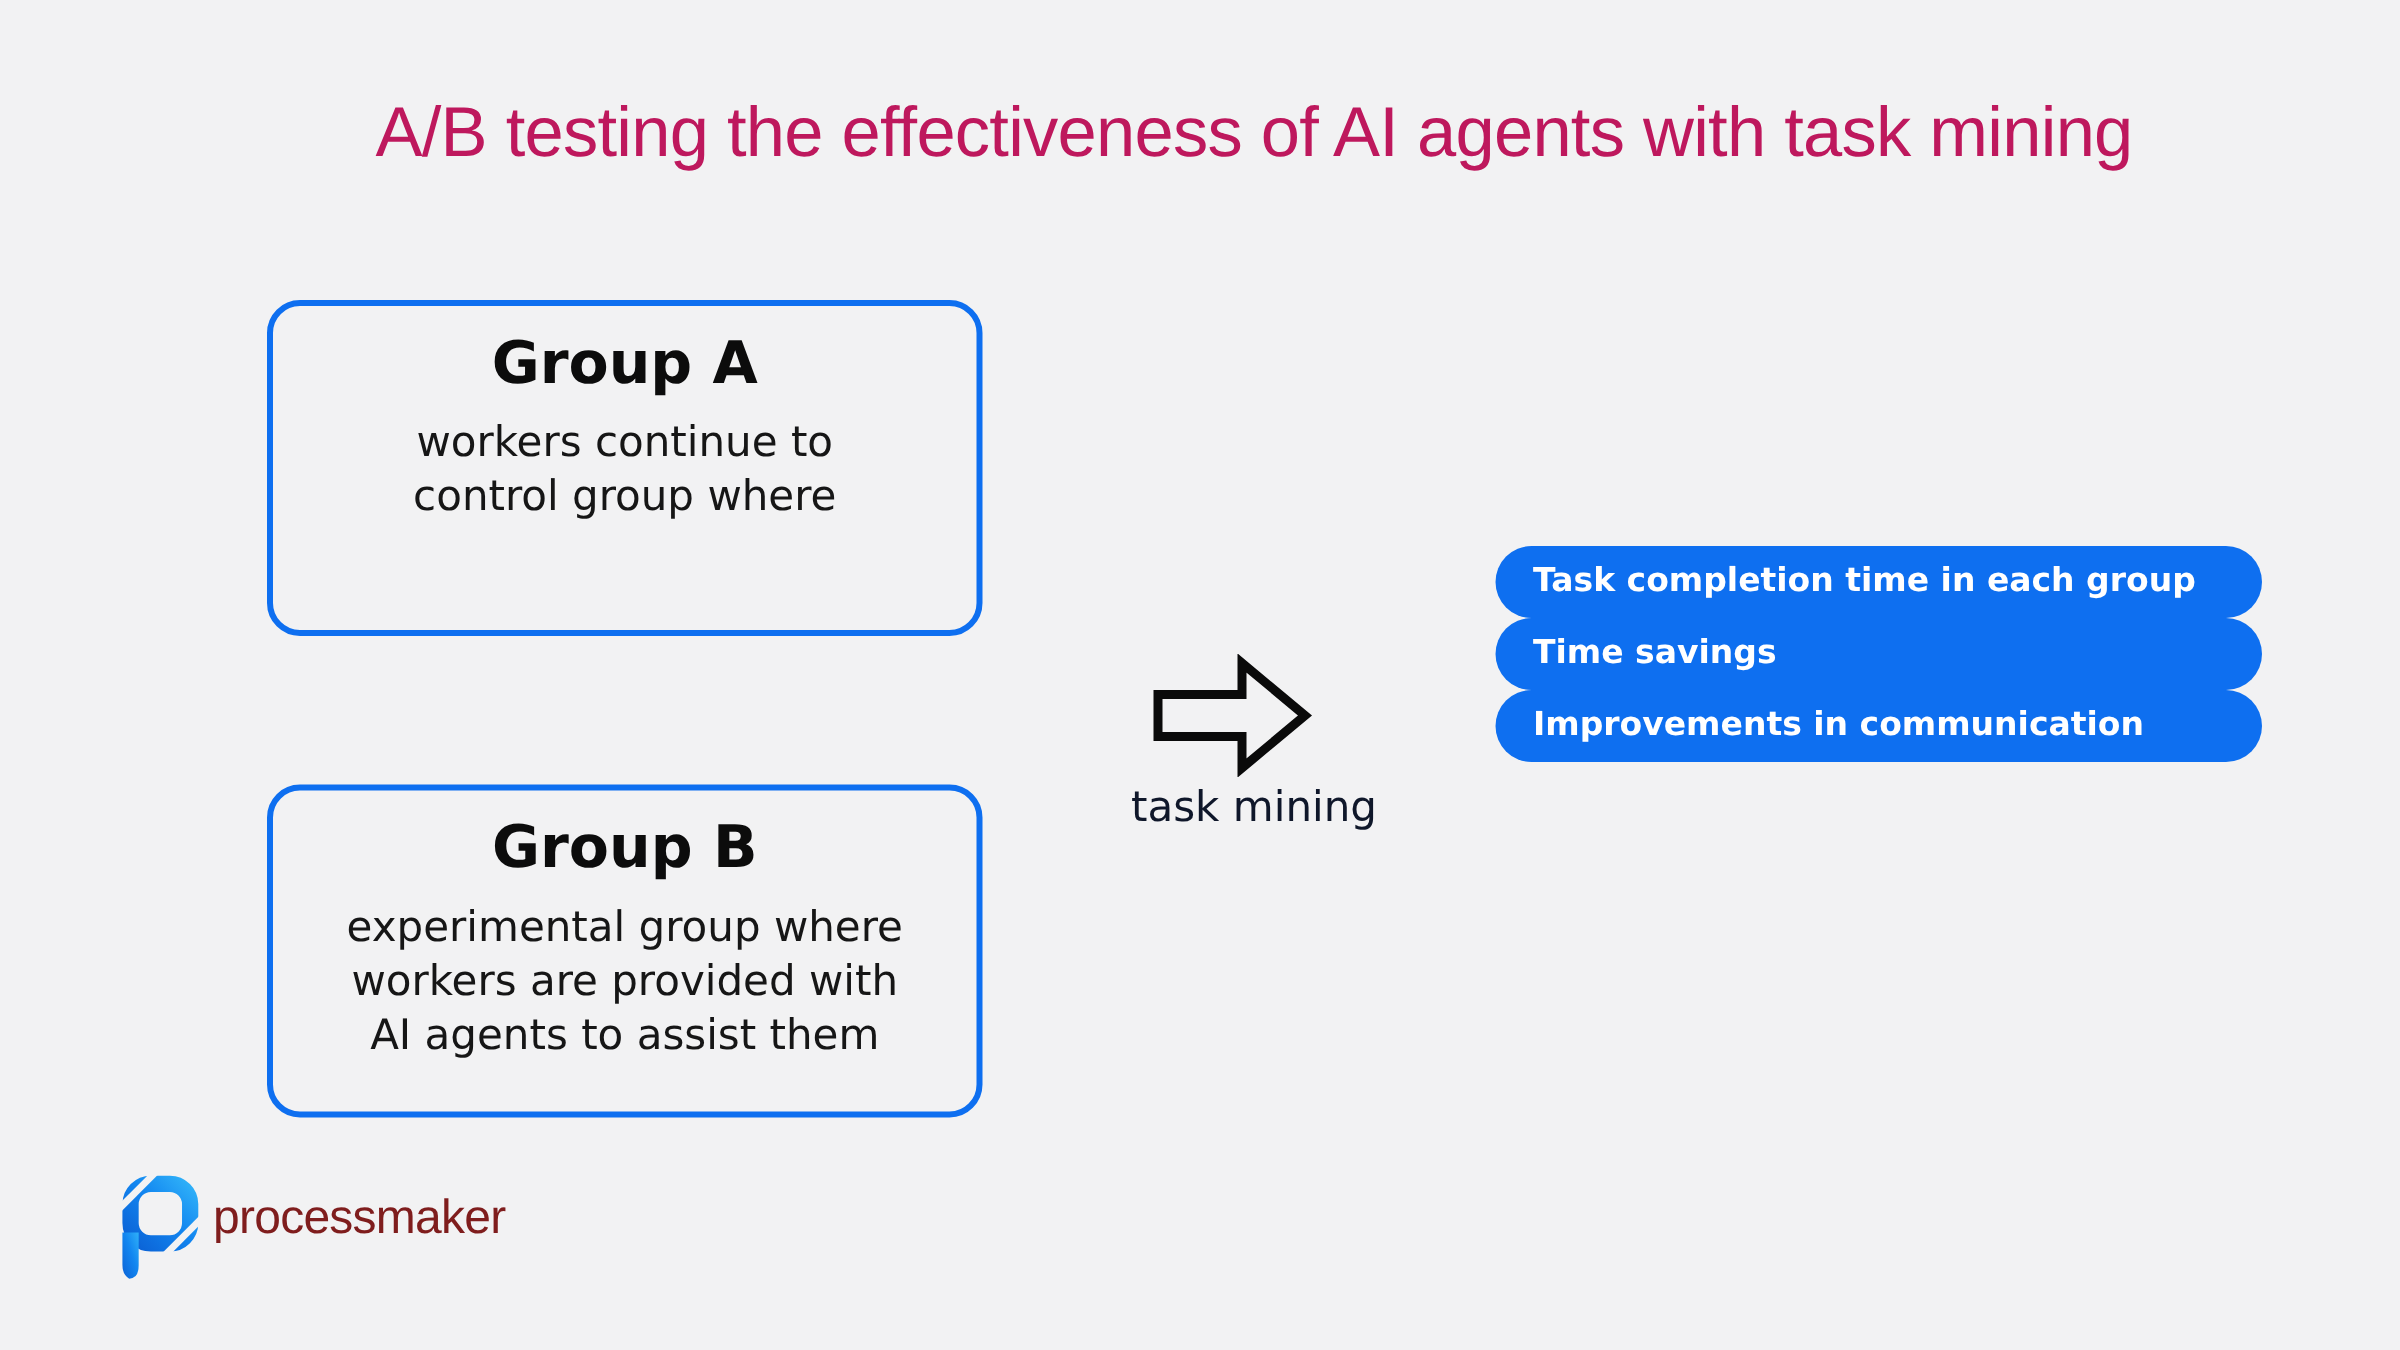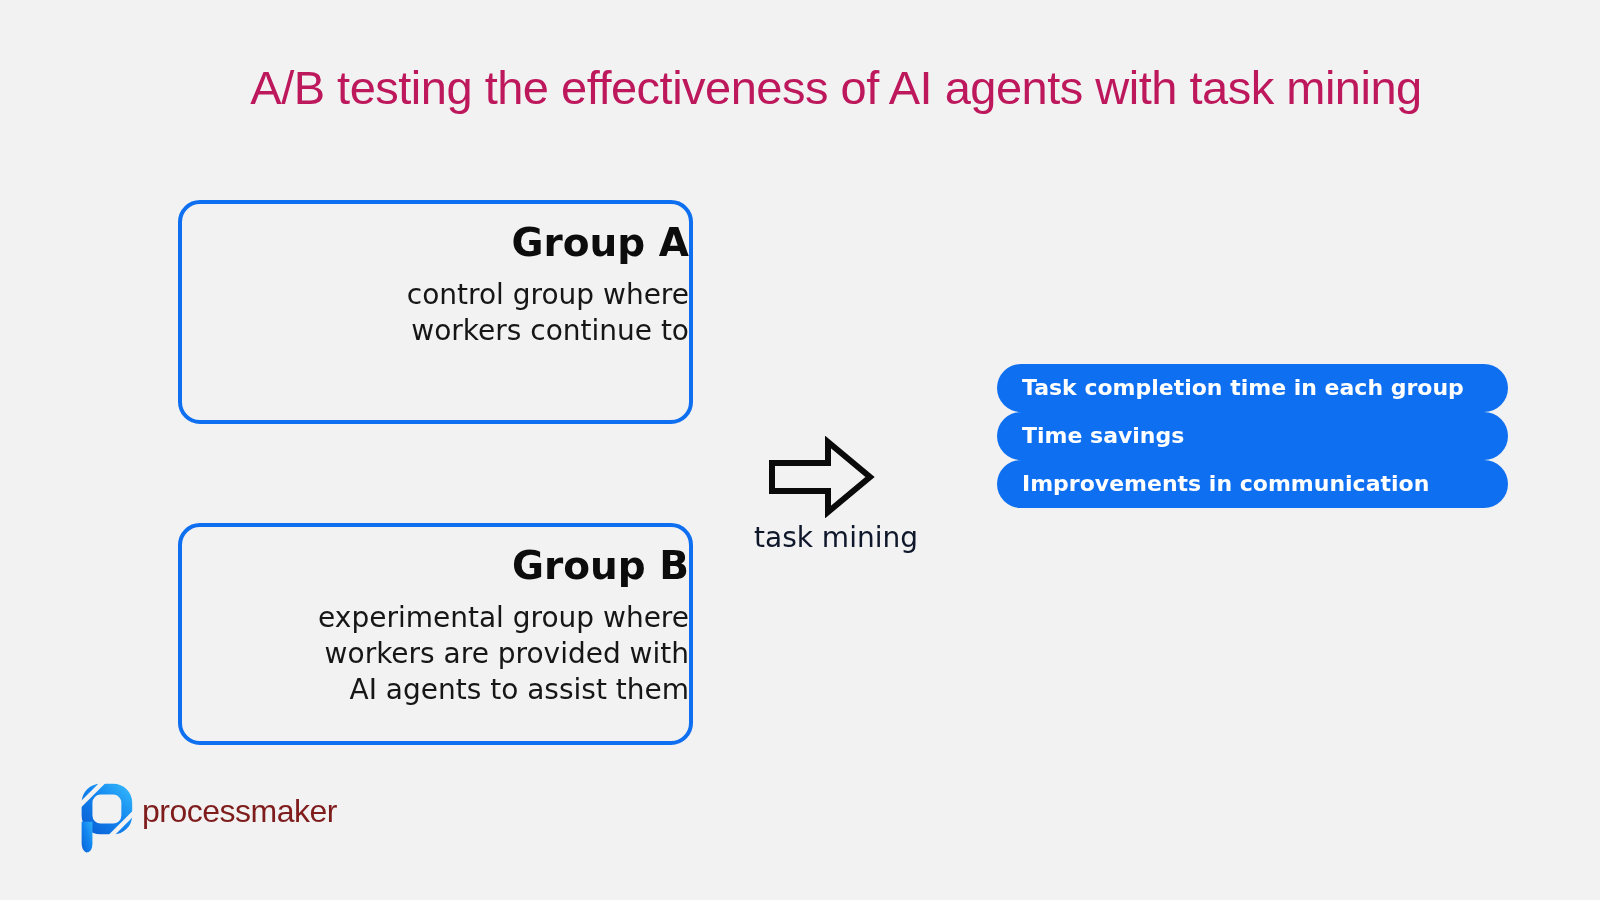--- a/index.html
+++ b/index.html
@@ -23,26 +23,26 @@
     white-space: nowrap;
     font-family: "Liberation Sans", sans-serif;
     font-size: 47px;
     font-weight: 500;
     letter-spacing: -0.5px;
     color: #be185d;
   }
   .group-box {
     position: absolute;
     left: 178px;
-    width: 515px;
+    width: 477px;
     box-sizing: border-box;
     border: 4px solid var(--accent-blue, #0e6ff0);
     border-radius: 22px;
     background: transparent;
-    text-align: right;
+    text-align: center;
   }
   .group-box.group-a { top: 200px; height: 224px; }
   .group-box.group-b { top: 523px; height: 222px; }
   .group-title {
     margin: 16px 0 12px 0;
     font-size: 39px;
     font-weight: bold;
     color: #0c0c0c;
   }
   .group-line {
@@ -108,22 +108,22 @@
     white-space: nowrap;
   }
 </style>
 </head>
 <body>
 
 <div class="page-title">A/B testing the effectiveness of AI agents with task mining</div>
 
 <div class="group-box group-a">
   <div class="group-title">Group A</div>
+  <div class="group-line">workers continue to</div>
   <div class="group-line">control group where</div>
-  <div class="group-line">workers continue to</div>
 </div>
 
 <div class="group-box group-b">
   <div class="group-title">Group B</div>
   <div class="group-line">experimental group where</div>
   <div class="group-line">workers are provided with</div>
   <div class="group-line">AI agents to assist them</div>
 </div>
 
 <div class="flow-arrow">

